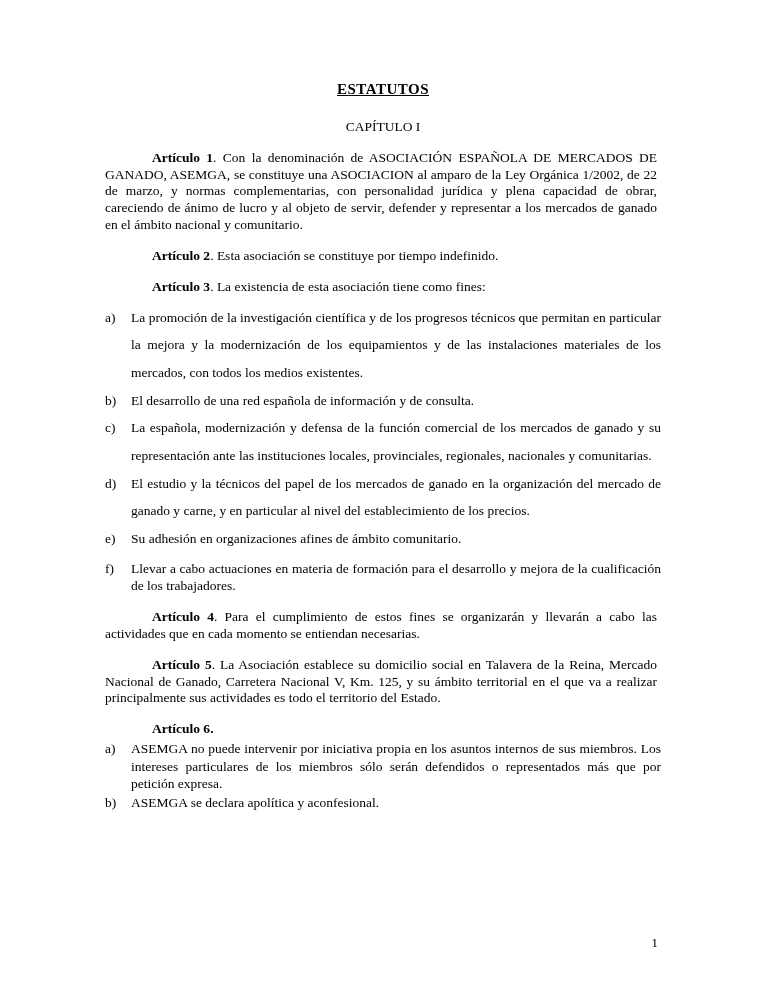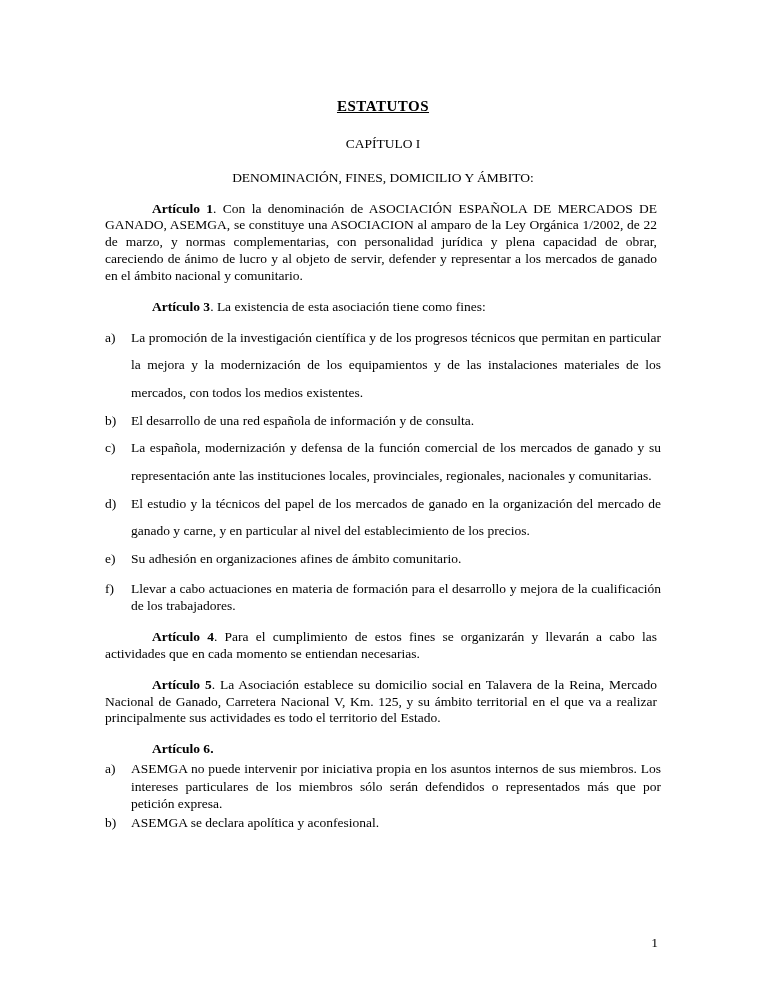--- a/index.html
+++ b/index.html
@@ -14,21 +14,21 @@
     box-sizing: border-box;
     background: #ffffff;
     color: #000000;
     font-family: "Liberation Serif", "DejaVu Serif", serif;
     font-size: 13.5px;
     line-height: 1.25;
     padding: 80px 107px 0 105px;
     overflow: hidden;
   }
   .title {
-    margin: 17px;
+    margin: 0;
     text-align: center;
     font-size: 15px;
     font-weight: bold;
     text-decoration: underline;
     letter-spacing: 0.5px;
   }
   .center {
     text-align: center;
   }
   .chapter {
@@ -86,24 +86,24 @@
 </style>
 </head>
 <body>
 
 <div class="page">
 
   <h1 class="title">ESTATUTOS</h1>
 
   <div class="center chapter">CAPÍTULO I</div>
 
-  <div class="center section">DENOMINACIÓN, FINES, DOMICILIO Y ÁMBITO:</div>
 
   <p class="para"><span class="b">Artículo 1</span><span>. Con la denominación de ASOCIACIÓN ESPAÑOLA DE MERCADOS DE GANADO, ASEMGA, se constituye una ASOCIACION al amparo de la Ley Orgánica 1/2002, de 22 de marzo, y normas complementarias, con personalidad jurídica y plena capacidad de obrar, careciendo de ánimo de lucro y al objeto de servir, defender y representar a los mercados de ganado en el ámbito nacional y comunitario.</span></p>
 
+  <p class="para"><span class="b">Artículo 2</span><span>. Esta asociación se constituye por tiempo indefinido.</span></p>
 
   <p class="para"><span class="b">Artículo 3</span><span>. La existencia de esta asociación tiene como fines:</span></p>
 
   <div class="list">
 
     <div class="li double">
       <span class="marker">a)</span>
       <div class="li-text">La promoción de la investigación científica y de los progresos técnicos que permitan en particular la mejora y la modernización de los equipamientos y de las instalaciones materiales de los mercados, con todos los medios existentes.</div>
     </div>
 

